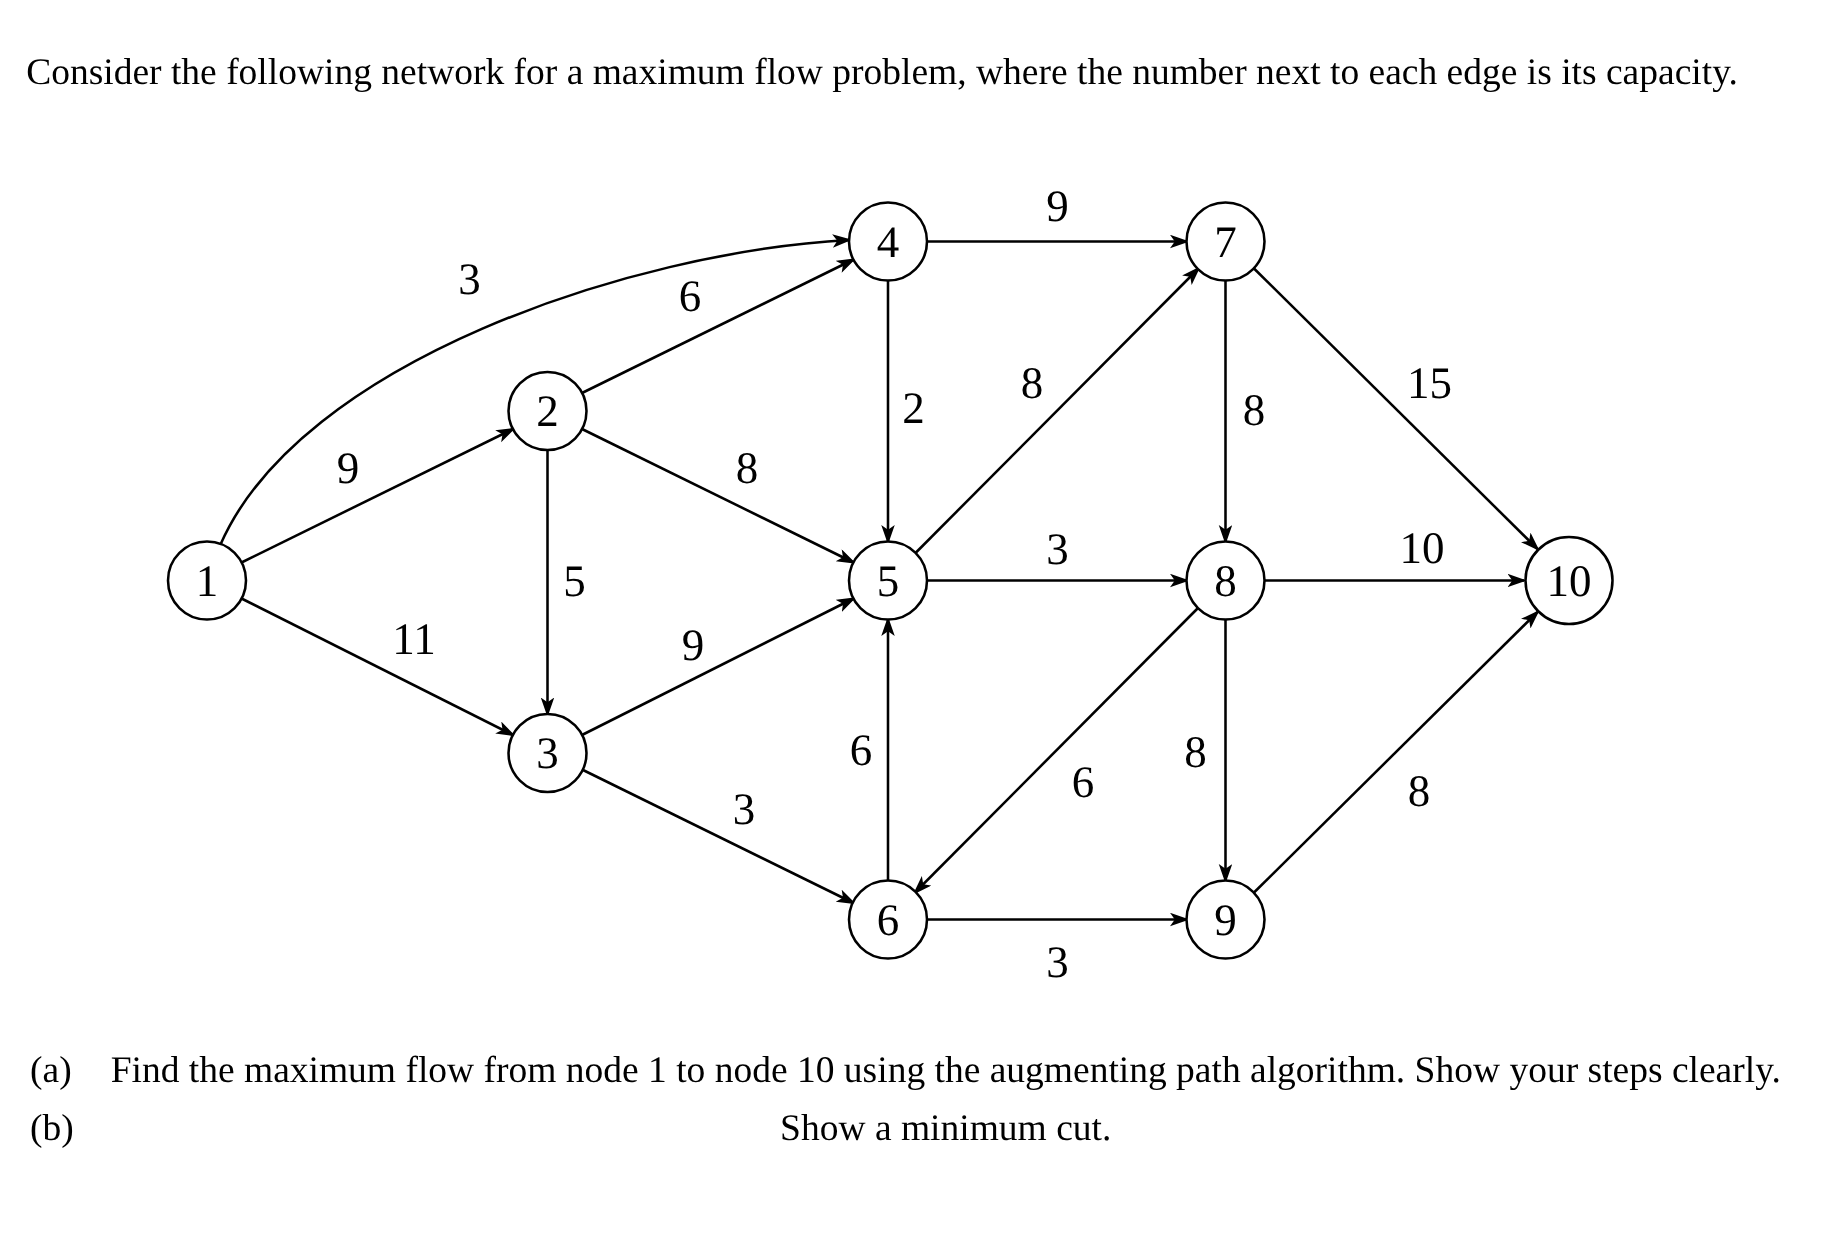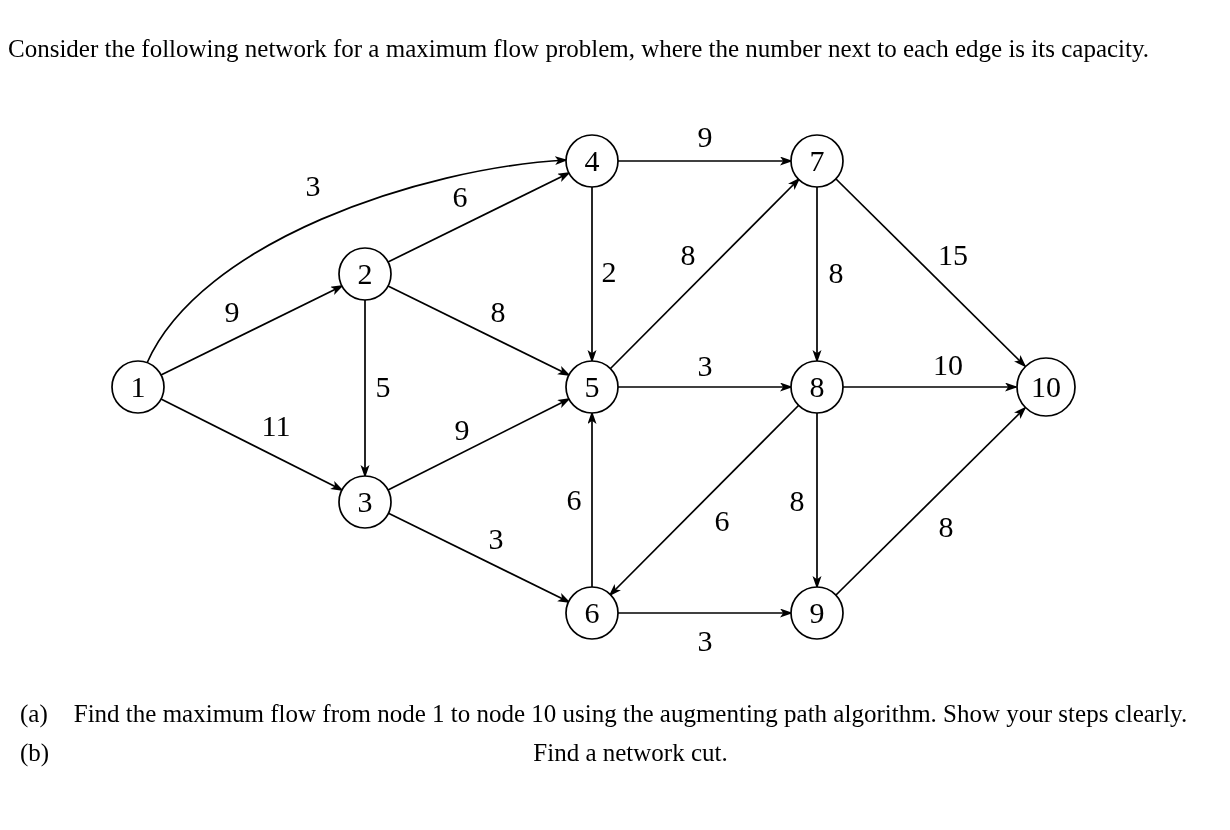--- a/index.html
+++ b/index.html
@@ -4,21 +4,21 @@
 <style>
   html, body { margin: 0; padding: 0; }
   body {
     width: 1230px; height: 830px;
     background: #ffffff; color: #000000;
     font-family: "Liberation Serif", "DejaVu Serif", serif;
     position: relative; overflow: hidden;
   }
   .intro {
     position: absolute; left: 8px; top: 5px; width: 1160px;
-    font-size: 25px; line-height: 37px;
+    font-size: 25px; line-height: 37px; text-align: center;
   }
   .diagram {
     position: absolute; left: 0; top: 0;
   }
   .edge {
     fill: none; stroke: #000000; stroke-width: 1.7px;
     marker-end: url(#arrowhead);
   }
   .node-circle { fill: #ffffff; stroke: #000000; stroke-width: 1.7px; }
   .cap, .node-label {
@@ -136,15 +136,15 @@
   </g>
 </svg>
 
 <div class="questions">
   <div class="q">
     <span class="q-label">(a)</span>
     <span class="q-text">Find the maximum flow from node 1 to node 10 using the augmenting path algorithm. Show your steps clearly.</span>
   </div>
   <div class="q q-b">
     <span class="q-label">(b)</span>
-    <span class="q-text">Find a network cut.</span>
+    <span class="q-text">Show a minimum cut.</span>
   </div>
 </div>
 
 </body></html>

